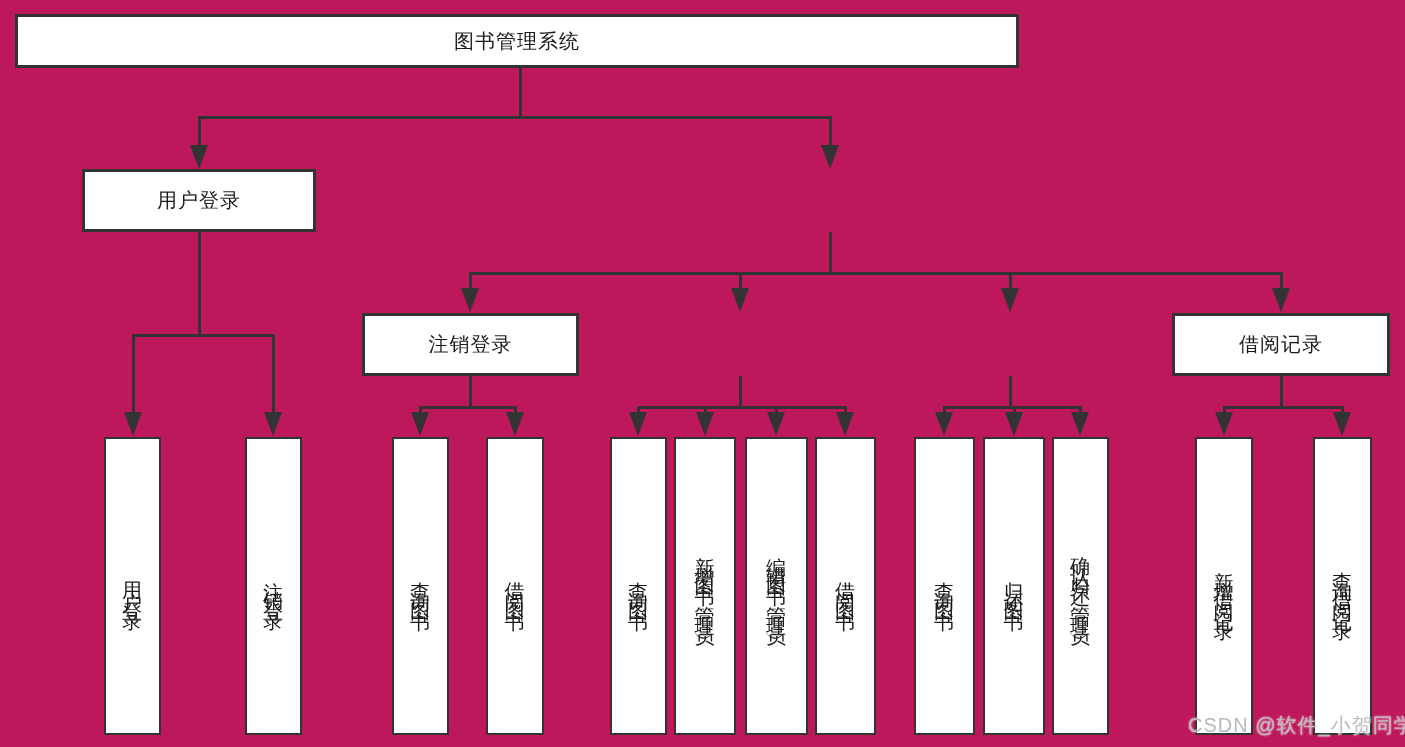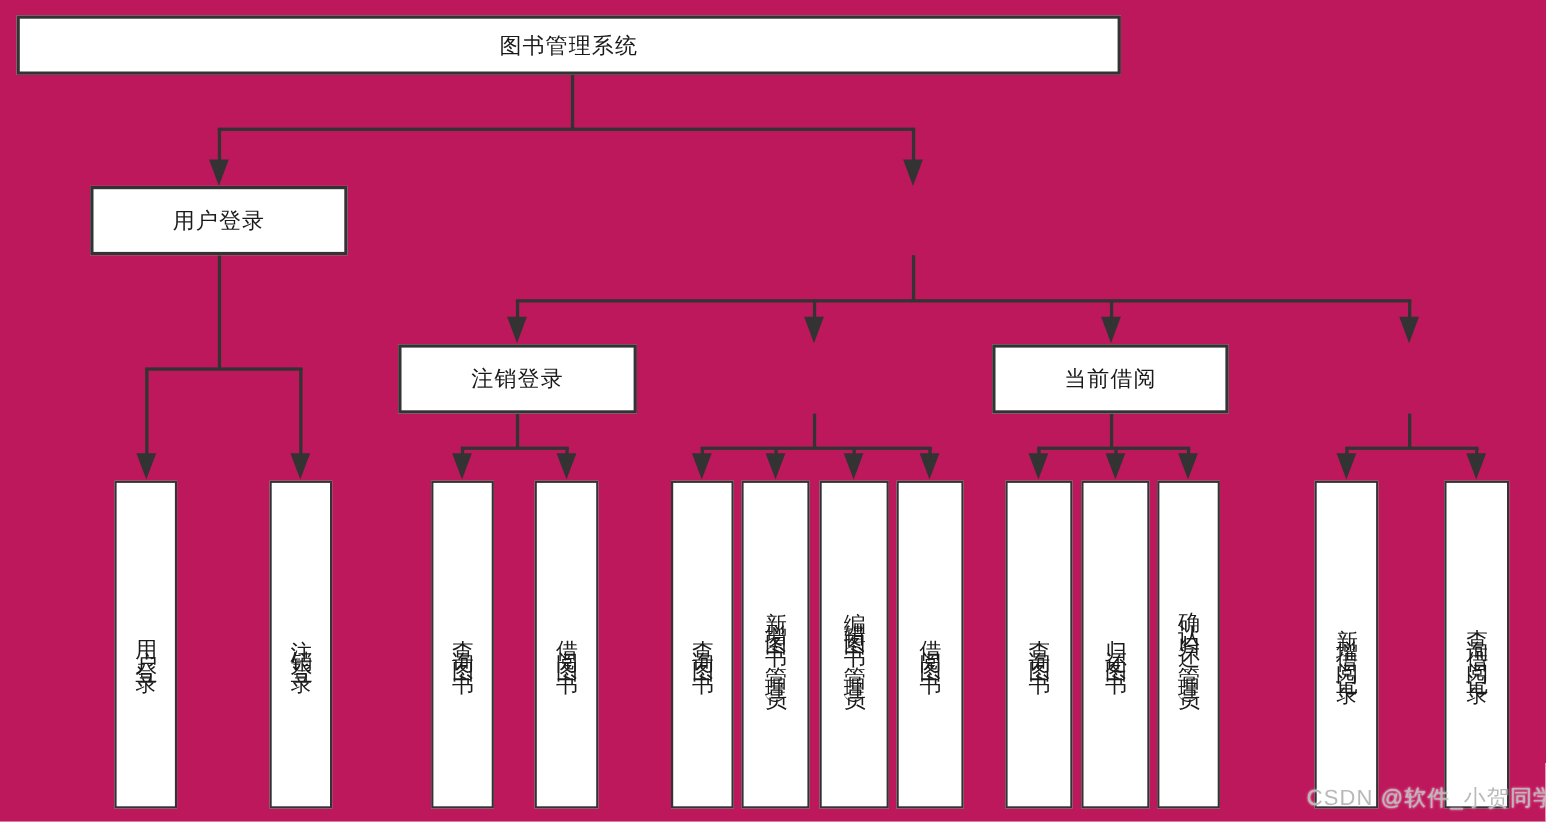--- a/index.html
+++ b/index.html
@@ -74,22 +74,22 @@
     <span class="lbl">图书管理系统</span>
   </div>
 
   <div class="node" style="left:82px;top:169px;width:234px;height:63px">
     <span class="lbl">用户登录</span>
   </div>
 
   <div class="node" style="left:362px;top:313px;width:217px;height:63px">
     <span class="lbl">注销登录</span>
   </div>
-  <div class="node" style="left:902px;top:313px;width:215px;height:63px">
-    <span class="lbl">当前借阅</span>
+  <div class="node" style="left:1172px;top:313px;width:218px;height:63px">
+    <span class="lbl">借阅记录</span>
   </div>
 
   <div class="node leaf" style="left:104px;top:437px;width:57px;height:298px">
     <span class="lbl">用户登录</span>
   </div>
   <div class="node leaf" style="left:245px;top:437px;width:57px;height:298px">
     <span class="lbl">注销登录</span>
   </div>
   <div class="node leaf" style="left:392px;top:437px;width:57px;height:298px">
     <span class="lbl">查询图书</span>

